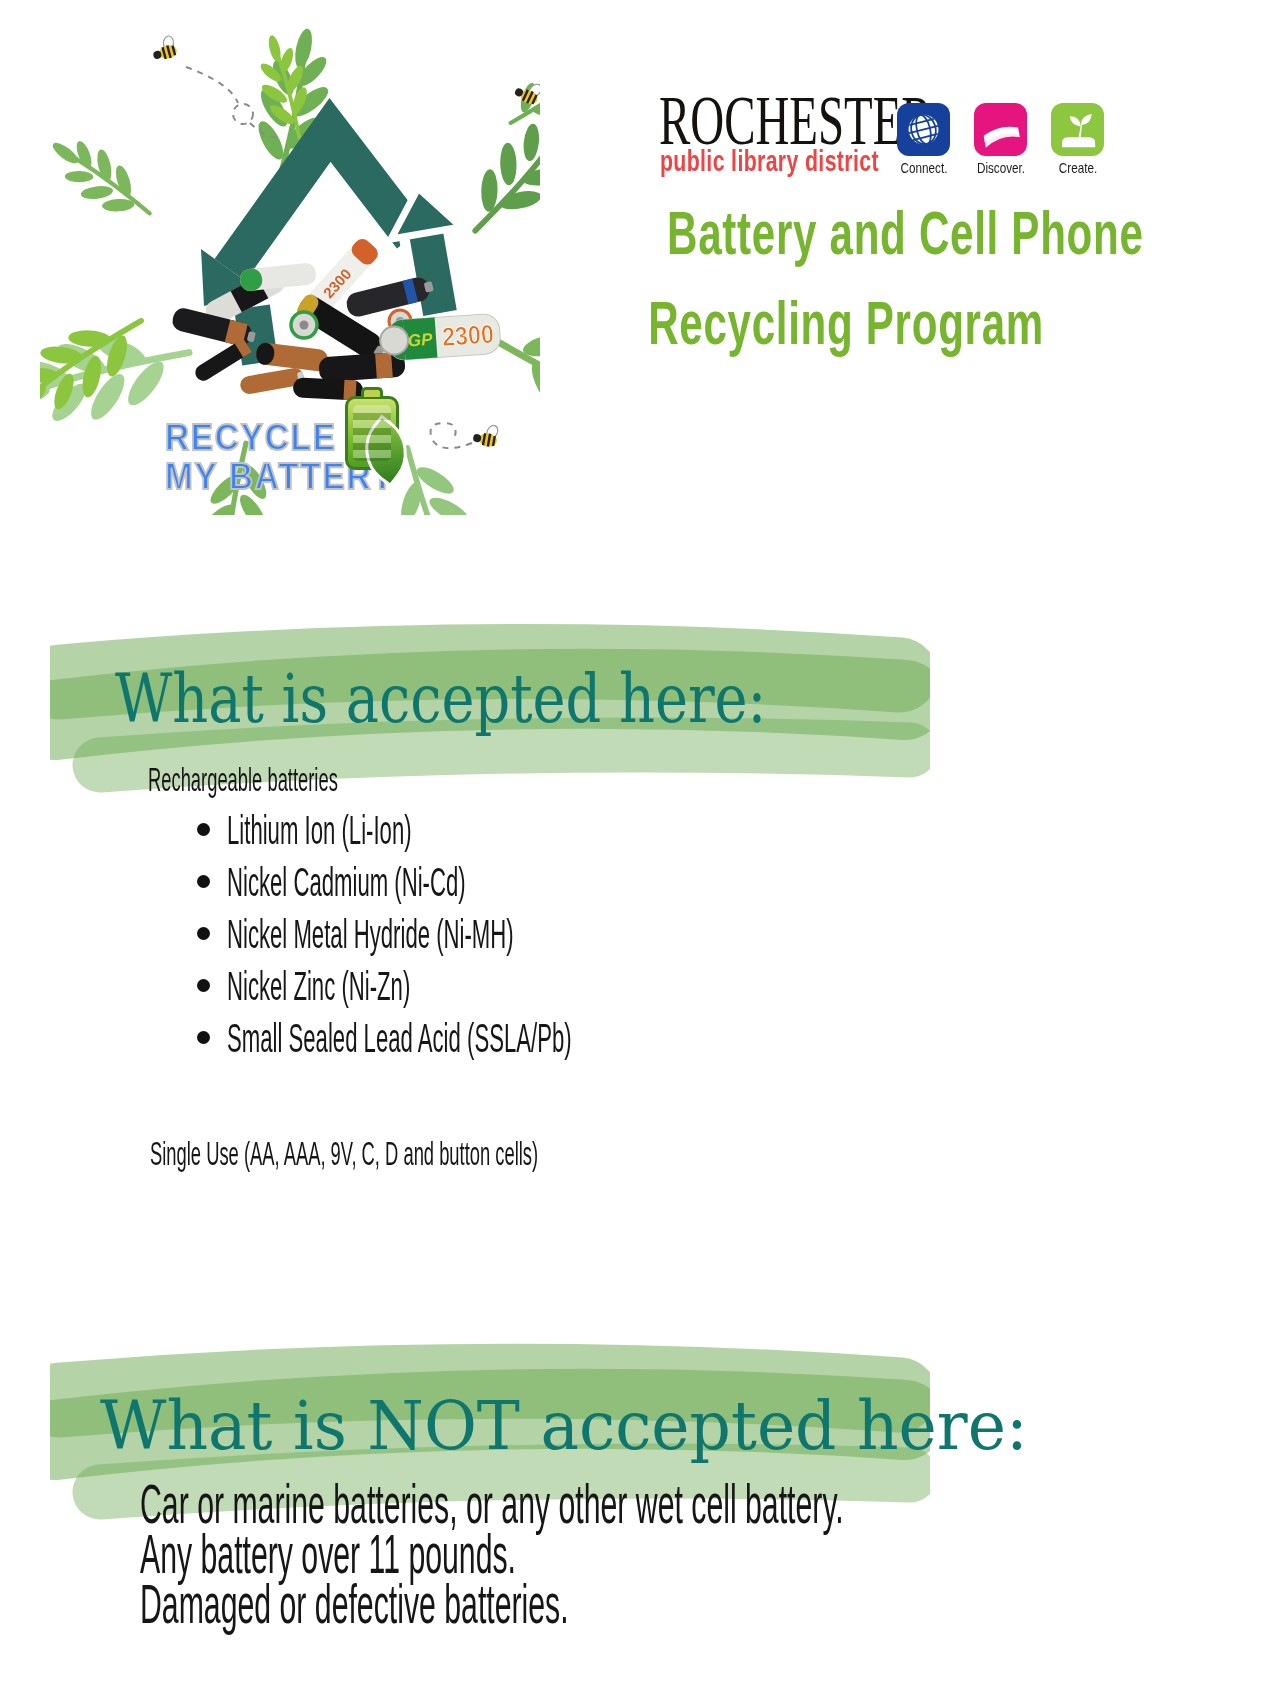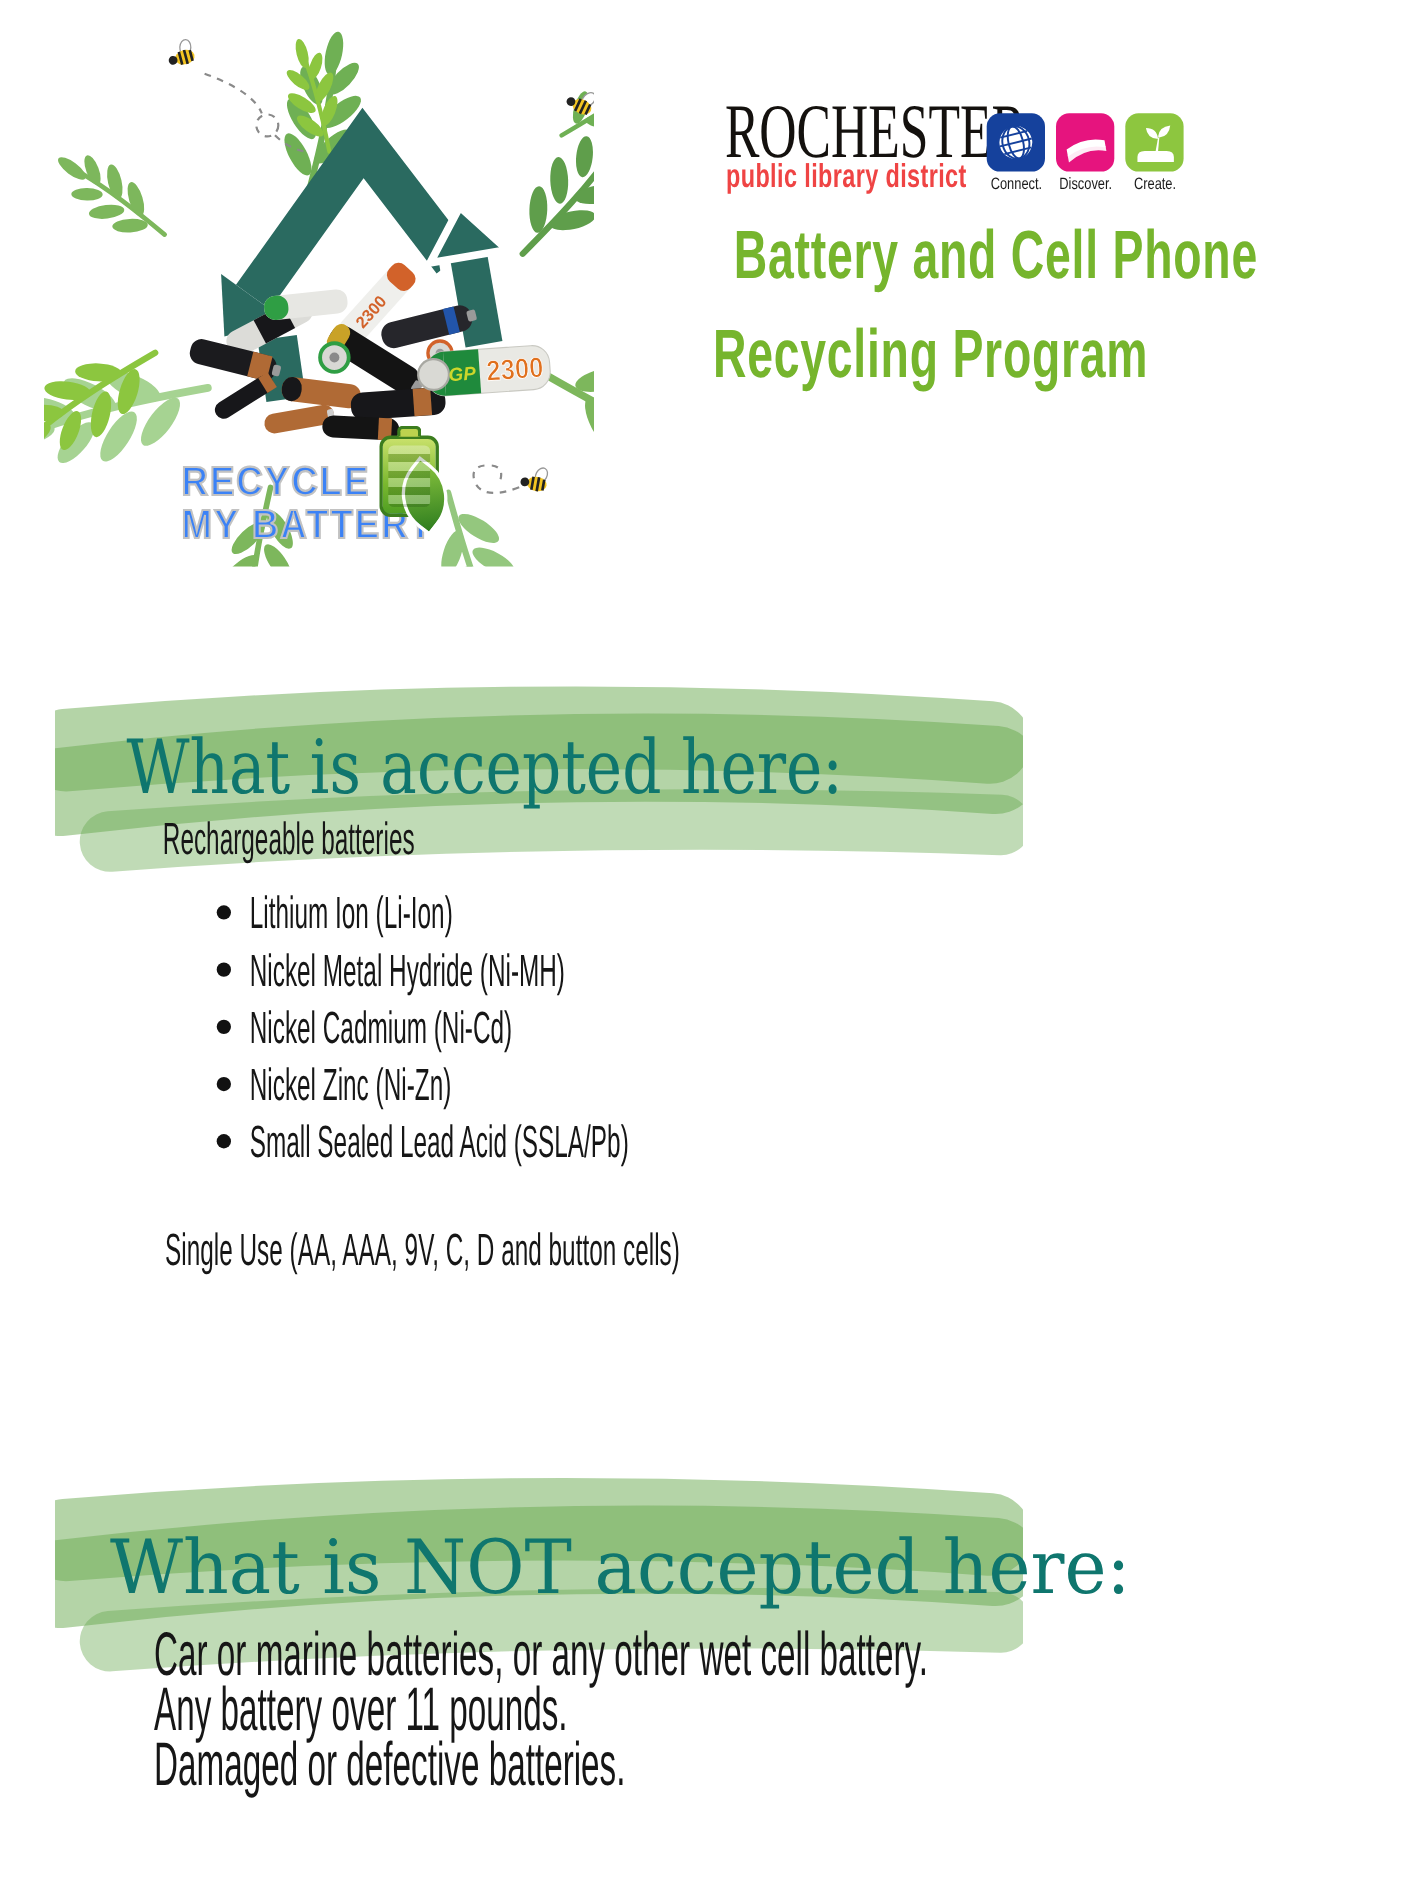--- a/index.html
+++ b/index.html
@@ -28,21 +28,21 @@
               background:linear-gradient(135deg,#8cc63f,#2e7d1f);
               border-radius:0 75% 0 75%; transform:rotate(38deg); border:3px solid #fff; }
 
   .rpl-name { position:absolute; left:659px; top:86px; font-family:"Liberation Serif", serif;
               font-size:70px; line-height:1; color:#14110e; }
   .rpl-name .cond { transform:scaleX(0.67); }
   .rpl-sub  { position:absolute; left:660px; top:146px; font-size:30px; font-weight:bold;
               line-height:1; color:#ef4444; }
   .rpl-sub .cond { transform:scaleX(0.71); letter-spacing:0.5px; }
 
-  .rpl-icons { position:absolute; left:897px; top:103px; display:flex; gap:10px; }
+  .rpl-icons { position:absolute; left:897px; top:103px; display:flex; gap:24px; }
   .tile-block { position:relative; width:53px; }
   .tile { width:53px; height:53px; border-radius:12px; }
   .tile.blue  { background:#15419c; }
   .tile.pink  { background:#e6147e; }
   .tile.green { background:#8dc63f; }
   .tile-cap { position:absolute; left:50%; top:56px; transform:translateX(-50%) scaleX(0.78);
               transform-origin:center; font-size:15px; color:#1b1b1b; white-space:nowrap; }
 
   .prog-title { position:absolute; left:555px; width:560px; text-align:center;
                 font-weight:bold; font-size:62px; line-height:1; color:#76b52d; }
@@ -51,21 +51,21 @@
 
   
   .hl-svg { position:absolute; pointer-events:none; }
   .serif-h { position:absolute; font-family:"DejaVu Serif","Liberation Serif",serif;
              font-size:68px; line-height:1; color:#0f766e; }
   .h-accepted { left:115px; top:665px; }
   .h-accepted .cond { transform:scaleX(0.82); }
   .h-not { left:100px; top:1392px; }
   .h-not .cond { transform:scaleX(0.95); }
 
-  .body-line { position:absolute; font-size:41px; line-height:1; color:#161616; }
+  .body-line { position:absolute; font-size:34px; line-height:1; color:#161616;margin-top:20px; }
   .body-line .cond { transform:scaleX(0.54); }
 
   .accepted-list { position:absolute; left:185px; top:798px; margin:12px; padding:0; list-style:none; }
   .accepted-list li { position:relative; height:52px; font-size:41px; line-height:1; color:#161616; padding-left:30px; }
   .accepted-list li::before { content:''; position:absolute; left:0; top:13px; width:13px; height:13px;
                               border-radius:50%; background:#111; }
   .accepted-list .cond { transform:scaleX(0.54); }
 
   .na-list { position:absolute; left:140px; top:1476px; margin:0; padding:0; list-style:none; }
   .na-list li { height:50px; font-size:56px; line-height:1; color:#161616; }
@@ -261,22 +261,22 @@
       <path d="M10,82 Q430,45 850,75" stroke-width="75" opacity="0.5"></path>
       <path d="M5,120 Q430,70 855,100" stroke-width="80" opacity="0.5"></path>
       <path d="M50,165 Q450,135 860,150" stroke-width="55" opacity="0.42"></path>
     </g>
   </svg>
   <div class="serif-h h-accepted"><span class="cond">What is accepted here:</span></div>
   <div class="body-line" style="left:148px; top:742px;"><span class="cond">Rechargeable batteries</span></div>
 
   <ul class="accepted-list">
       <li><span class="cond">Lithium Ion (Li-Ion)</span></li>
+      <li><span class="cond">Nickel Cadmium (Ni-Cd)</span></li>
       <li><span class="cond">Nickel Metal Hydride (Ni-MH)</span></li>
-      <li><span class="cond">Nickel Cadmium (Ni-Cd)</span></li>
       <li><span class="cond">Nickel Zinc (Ni-Zn)</span></li>
       <li><span class="cond">Small Sealed Lead Acid (SSLA/Pb)</span></li>
     </ul>
 
   <div class="body-line" style="left:150px; top:1116px;"><span class="cond">Single Use (AA, AAA, 9V, C, D and button cells)</span></div>
 
   <svg class="hl-svg" style="left:50px; top:1320px;" width="880" height="210" viewBox="0 0 880 210">
     <g fill="none" stroke="#69aa50" stroke-linecap="round">
       <path d="M10,80 Q430,45 850,75" stroke-width="75" opacity="0.5"></path>
       <path d="M5,120 Q430,70 855,100" stroke-width="80" opacity="0.5"></path>

